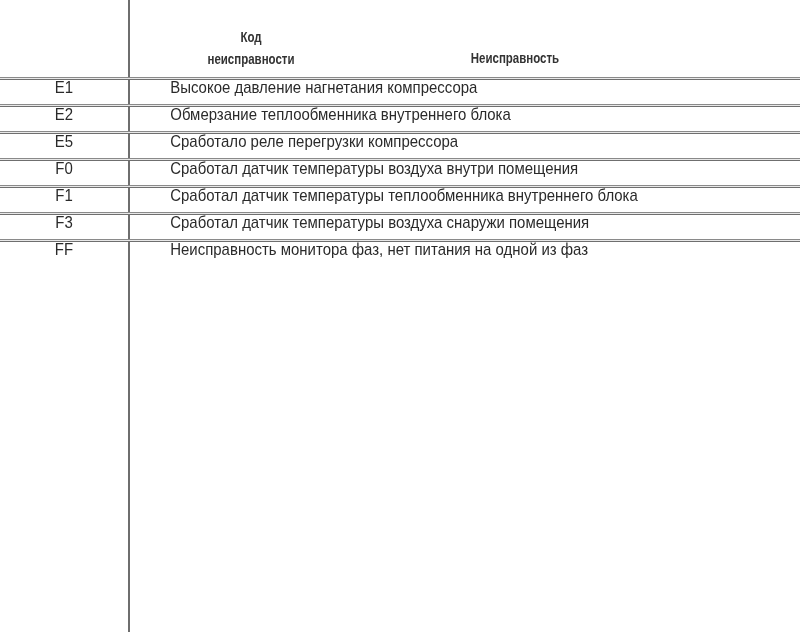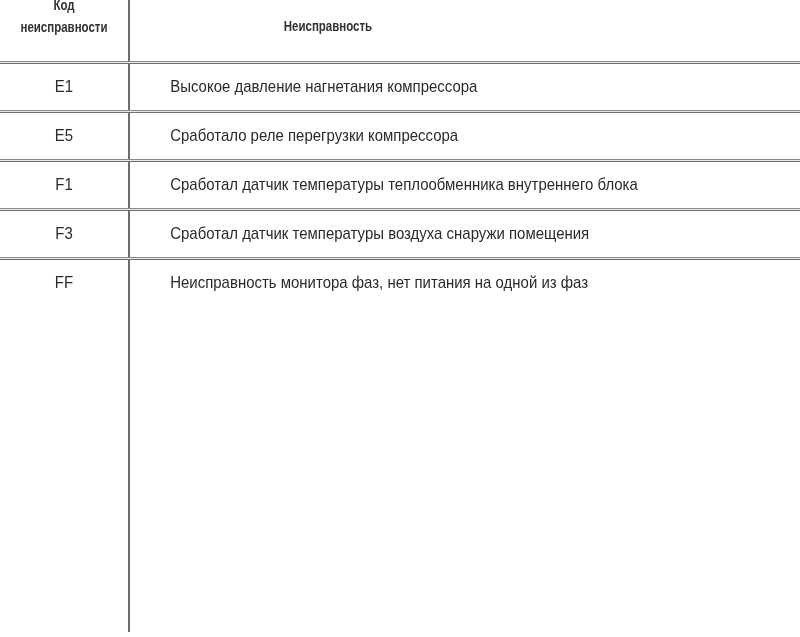--- a/index.html
+++ b/index.html
@@ -25,28 +25,28 @@
       position: absolute;
       left: 128px;
       top: 0;
       width: 2px;
       height: 632px;
       background: #6e6e6e;
     }
     .row {
       position: relative;
       display: flex;
-      align-items: center;
-      height: 49px;
+      height: 27px;
       box-sizing: border-box;
     }
     .row.header {
-      height: 62px;
+      height: 78px;
       align-items: flex-end;
-      padding-bottom: 24px;
+      padding-bottom: 8px;
+      justify-content: center;
     }
     .hline {
       position: absolute;
       left: 0;
       right: 0;
       bottom: -2px;
       height: 3px;
       background: linear-gradient(#8a8a8a 0, #8a8a8a 1px, #e8e8e8 1px, #e8e8e8 2px, #6f6f6f 2px, #6f6f6f 3px);
     }
     .cell-code {
@@ -93,31 +93,41 @@
     <div class="cell-desc">Неисправность</div>
     <div class="hline"></div>
   </div>
 
   <div class="row">
     <div class="cell-code">E1</div>
     <div class="cell-desc">Высокое давление нагнетания компрессора</div>
     <div class="hline"></div>
   </div>
 
+  <div class="row">
+    <div class="cell-code">E2</div>
+    <div class="cell-desc">Обмерзание теплообменника внутреннего блока</div>
+    <div class="hline"></div>
+  </div>
 
 
 
   <div class="row">
     <div class="cell-code">E5</div>
     <div class="cell-desc">Сработало реле перегрузки компрессора</div>
     <div class="hline"></div>
   </div>
 
 
 
+  <div class="row">
+    <div class="cell-code">F0</div>
+    <div class="cell-desc">Сработал датчик температуры воздуха внутри помещения</div>
+    <div class="hline"></div>
+  </div>
 
   <div class="row">
     <div class="cell-code">F1</div>
     <div class="cell-desc">Сработал датчик температуры теплообменника внутреннего блока</div>
     <div class="hline"></div>
   </div>
 
 
   <div class="row">
     <div class="cell-code">F3</div>

